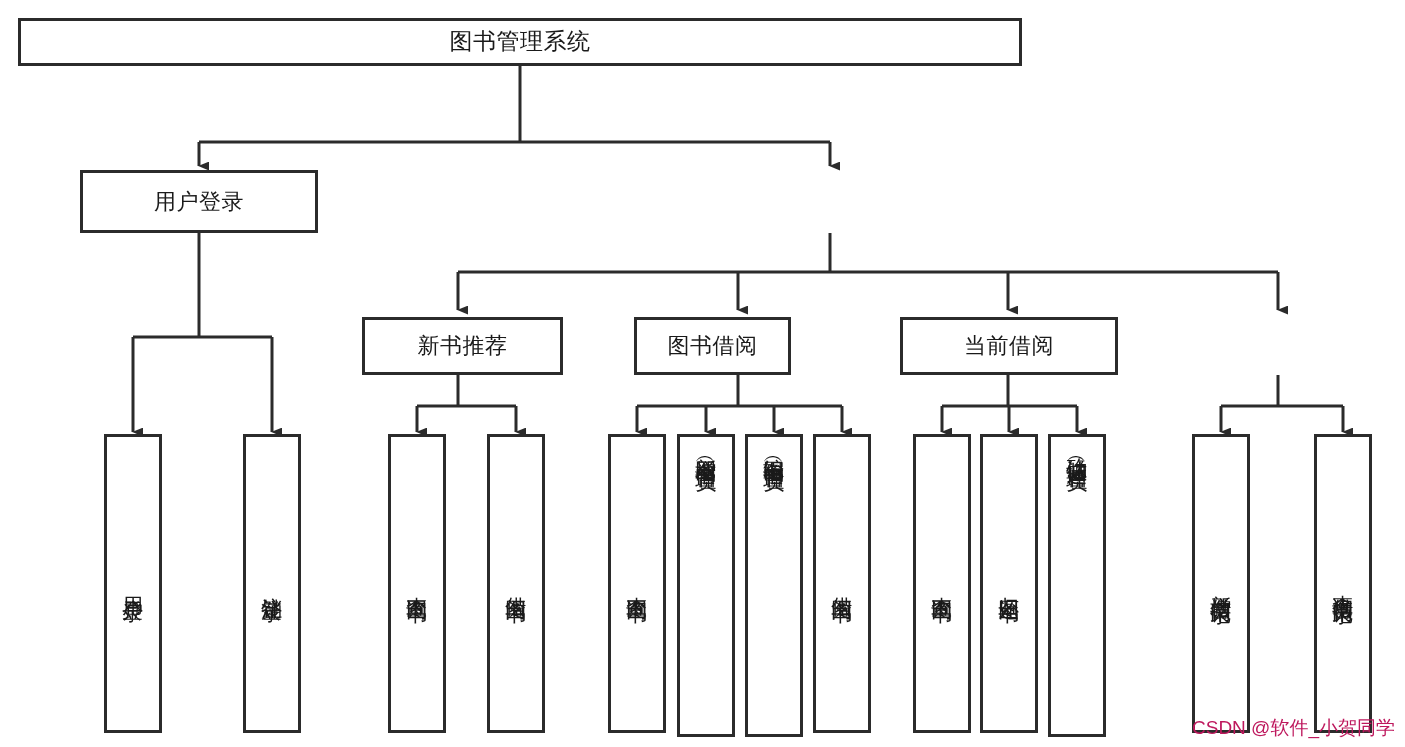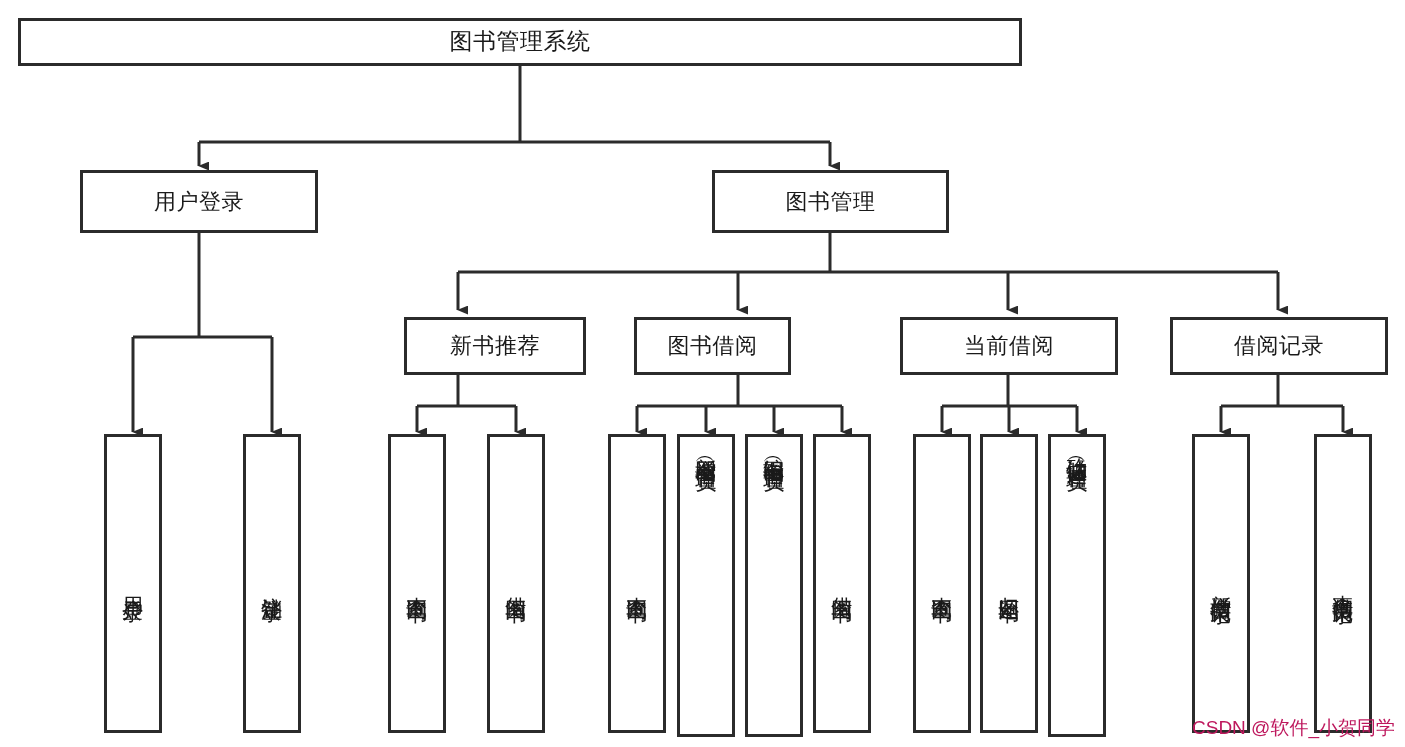--- a/index.html
+++ b/index.html
@@ -127,35 +127,29 @@
     </g>
   </svg>
 
   <div class="node root horizontal" style="left:18px; top:18px; width:1004px; height:48px;justify-content:center;">
     <span class="label">图书管理系统</span>
   </div>
 
   <div class="node horizontal" style="left:80px; top:170px; width:238px; height:63px;">
     <span class="label">用户登录</span>
   </div>
-  <div class="node horizontal" style="left:712px; top:170px; width:237px; height:63px;">
-    <span class="label">图书管理</span>
-  </div>
 
-  <div class="node horizontal" style="left:362px; top:317px; width:182px; height:58px;margin-left:42px;">
+  <div class="node horizontal" style="left:362px; top:317px; width:201px; height:58px;">
     <span class="label">新书推荐</span>
   </div>
   <div class="node horizontal" style="left:900px; top:317px; width:218px; height:58px;">
     <span class="label">当前借阅</span>
   </div>
   <div class="node horizontal" style="left:634px; top:317px; width:157px; height:58px;">
     <span class="label">图书借阅</span>
-  </div>
-  <div class="node horizontal" style="left:1170px; top:317px; width:218px; height:58px;">
-    <span class="label">借阅记录</span>
   </div>
 
   <div class="node vertical centered" style="left:104px; top:434px; width:58px; height:299px;">
     <span class="label">用户登录</span>
   </div>
   <div class="node vertical centered" style="left:243px; top:434px; width:58px; height:299px;">
     <span class="label">注销登录</span>
   </div>
 
   <div class="node vertical centered" style="left:388px; top:434px; width:58px; height:299px;">

